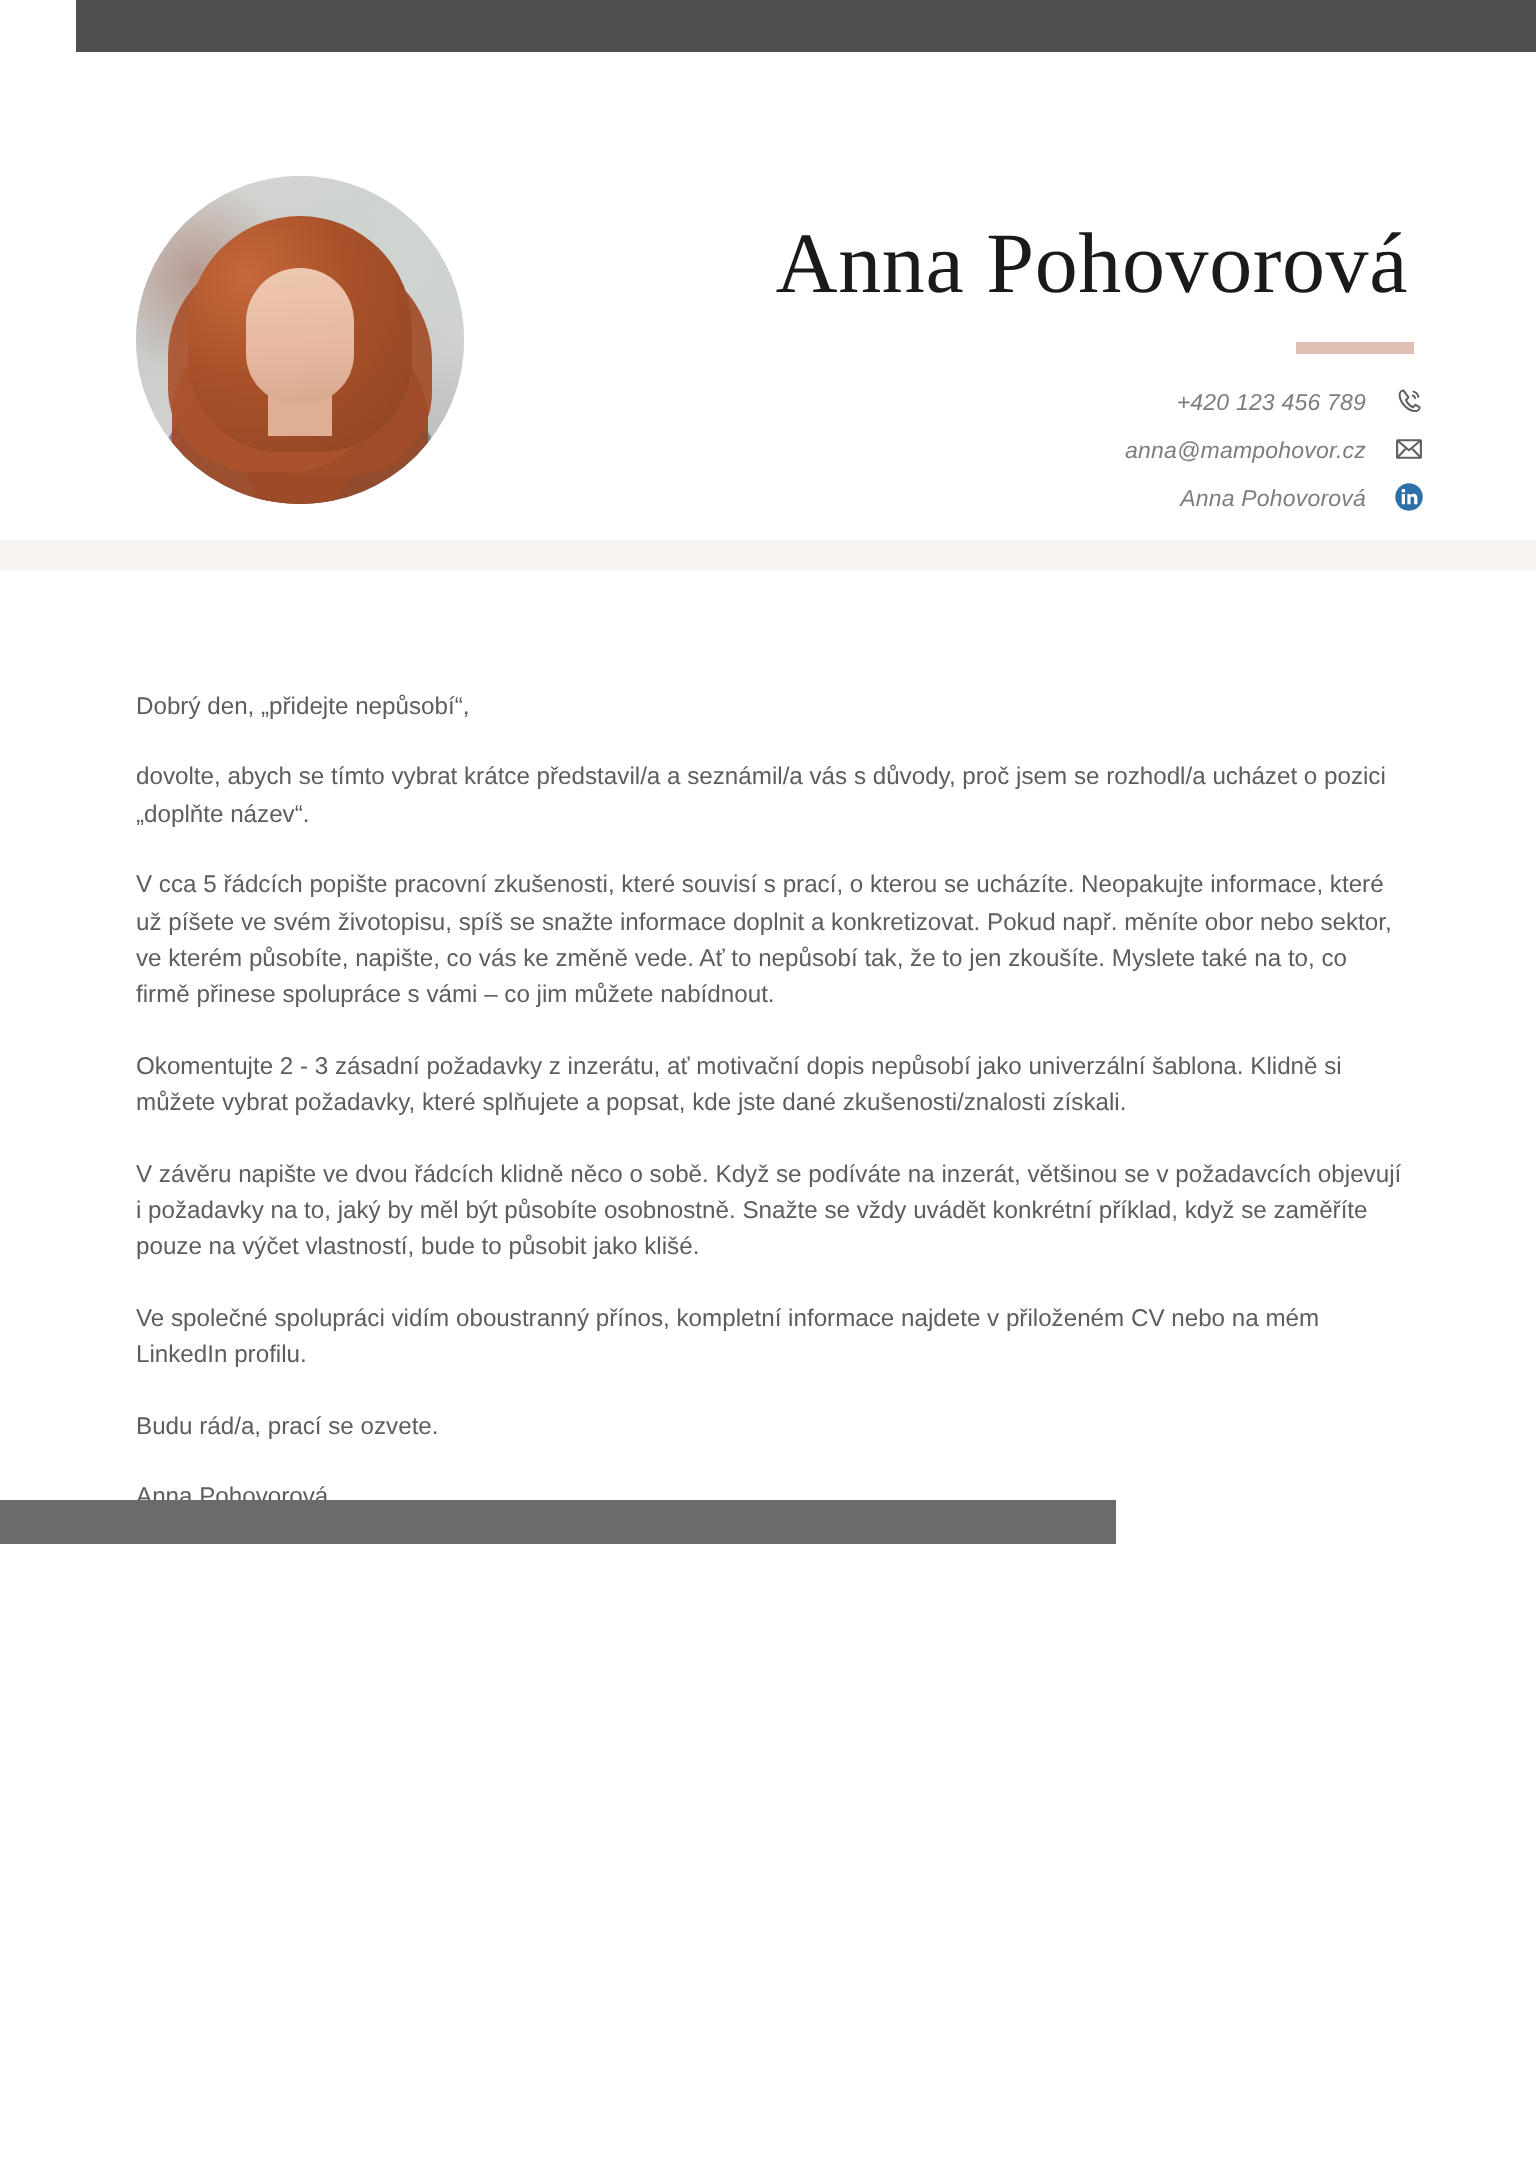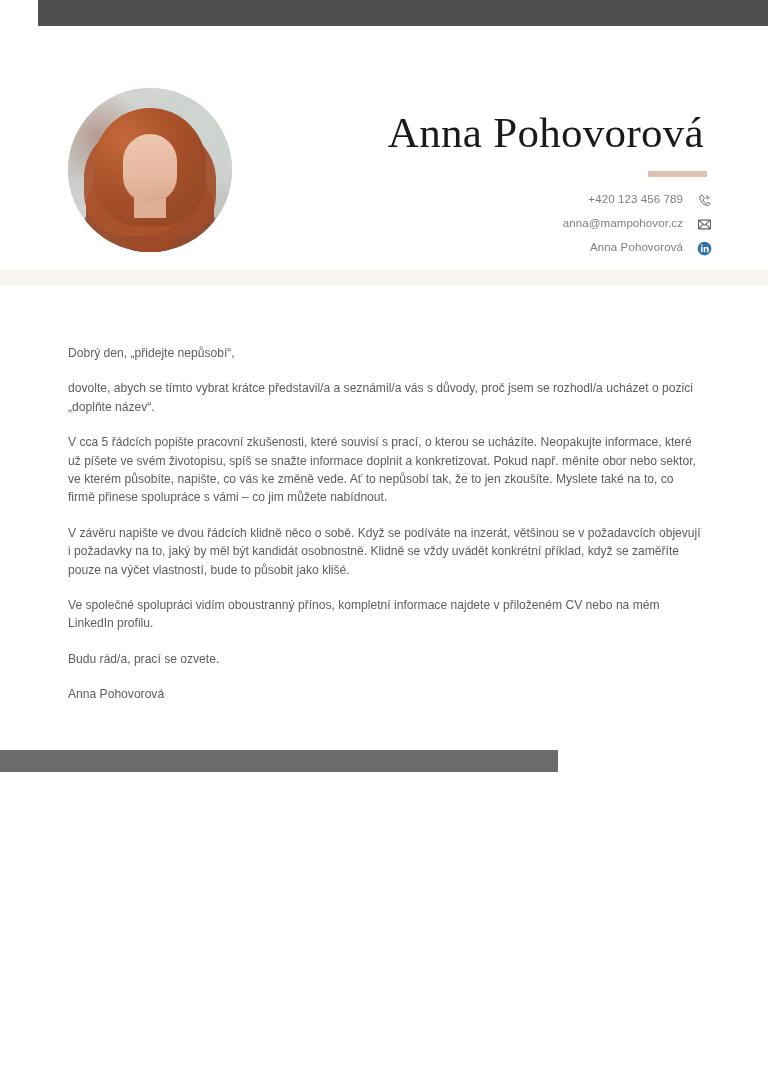--- a/index.html
+++ b/index.html
@@ -147,23 +147,24 @@
     position: absolute;
     right: 56px;
     top: 167px;
     display: flex;
     flex-direction: column;
     gap: 9px;
     align-items: flex-end;
   }
   .contact-row {
     display: flex;
-    align-items: flex-start;
+    align-items: flex-end;
     justify-content: flex-end;
     gap: 14px;
+    font-style: italic;
   }
   .contact-text {
     font-size: 11.5px;
     color: #7d7d7d;
     letter-spacing: 0.1px;
     white-space: nowrap;
   }
   .contact-icon {
     width: 15px;
     height: 15px;
@@ -261,21 +262,22 @@
 
     </div>
   </div>
 
   <div class="header-divider"></div>
 
   <div class="letter">
     <p class="para">Dobrý den, „přidejte nepůsobí“,</p>
     <p class="para">dovolte, abych se tímto vybrat krátce představil/a a seznámil/a vás s důvody, proč jsem se rozhodl/a ucházet o pozici „doplňte název“.</p>
     <p class="para">V cca 5 řádcích popište pracovní zkušenosti, které souvisí s prací, o kterou se ucházíte. Neopakujte informace, které už píšete ve svém životopisu, spíš se snažte informace doplnit a konkretizovat. Pokud např. měníte obor nebo sektor, ve kterém působíte, napište, co vás ke změně vede. Ať to nepůsobí tak, že to jen zkoušíte. Myslete také na to, co firmě přinese spolupráce s vámi – co jim můžete nabídnout.</p>
-    <p class="para">V závěru napište ve dvou řádcích klidně něco o sobě. Když se podíváte na inzerát, většinou se v požadavcích objevují i požadavky na to, jaký by měl být kandidát osobnostně. Klidně se vždy uvádět konkrétní příklad, když se zaměříte pouze na výčet vlastností, bude to působit jako klišé.</p>
+    <p class="para">Okomentujte 2 - 3 zásadní požadavky z inzerátu, ať motivační dopis nepůsobí jako univerzální šablona. Klidně si můžete vybrat požadavky, které splňujete a popsat, kde jste dané zkušenosti/znalosti získali.</p>
+    <p class="para">V závěru napište ve dvou řádcích klidně něco o sobě. Když se podíváte na inzerát, většinou se v požadavcích objevují i požadavky na to, jaký by měl být působíte osobnostně. Snažte se vždy uvádět konkrétní příklad, když se zaměříte pouze na výčet vlastností, bude to působit jako klišé.</p>
     <p class="para">Ve společné spolupráci vidím oboustranný přínos, kompletní informace najdete v přiloženém CV nebo na mém LinkedIn profilu.</p>
     <p class="para">Budu rád/a, prací se ozvete.</p>
     <p class="para sig">Anna Pohovorová</p>
   </div>
 
   <div class="bottom-bar"></div>
 
 </div>
 
 </body></html>

